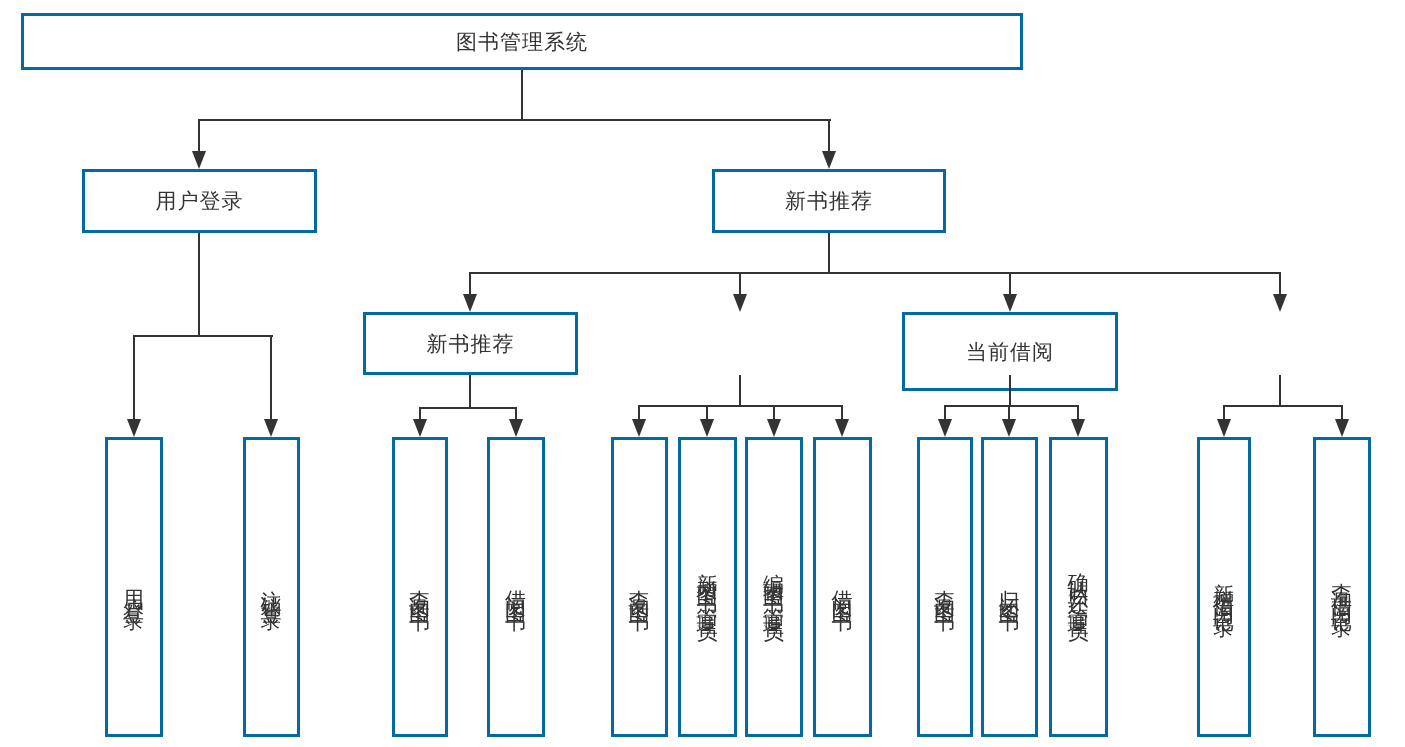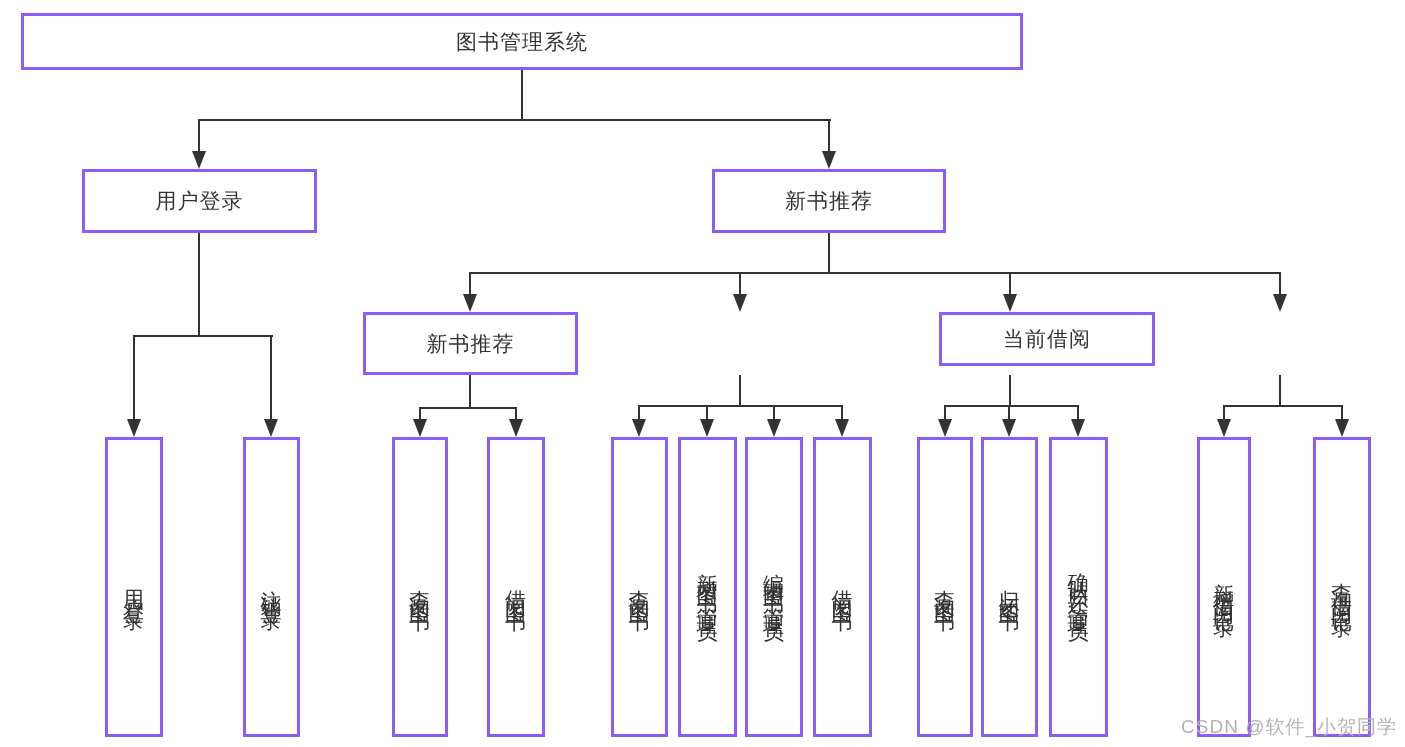--- a/index.html
+++ b/index.html
@@ -10,21 +10,21 @@
     overflow: hidden;
   }
   .canvas {
     position: relative;
     width: 1405px; height: 747px;
     background: #ffffff;
   }
   .box {
     position: absolute;
     box-sizing: border-box;
-    border: 3px solid #8b5cf6;
+    border: 3px solid #0369a1;
     background: #ffffff;
     display: flex;
     align-items: center;
     justify-content: center;
     color: #333333;
   }
   .hbox { font-size: 21px; letter-spacing: 1px; }
   .vbox .vtext {
     writing-mode: vertical-rl;
     text-orientation: mixed;
@@ -89,21 +89,21 @@
   <div class="vl" style="left:739px; top:272px; height:24px;"></div>
   <div class="arr" style="left:733px; top:294px;"></div>
   <div class="vl" style="left:1009px; top:272px; height:24px;"></div>
   <div class="arr" style="left:1003px; top:294px;"></div>
   <div class="vl" style="left:1279px; top:272px; height:24px;"></div>
   <div class="arr" style="left:1273px; top:294px;"></div>
 
   <div class="box hbox" style="left:363px; top:312px; width:215px; height:63px;">
     <span>新书推荐</span>
   </div>
-  <div class="box hbox" style="left:939px; top:312px; width:216px; height:54px;">
+  <div class="box hbox" style="left:902px; top:312px; width:216px; height:79px;">
     <span>当前借阅</span>
   </div>
 
   <div class="vl" style="left:469px; top:375px; height:33px;"></div>
   <div class="hl" style="left:419px; top:407px; width:98px;"></div>
   <div class="vl" style="left:419px; top:407px; height:14px;"></div>
   <div class="arr" style="left:413px; top:419px;"></div>
   <div class="vl" style="left:515px; top:407px; height:14px;"></div>
   <div class="arr" style="left:509px; top:419px;"></div>
 
@@ -171,15 +171,14 @@
     <span class="vtext">确认归还（管理员）</span>
   </div>
 
   <div class="box vbox" style="left:1197px; top:437px; width:54px; height:300px;">
     <span class="vtext">新增借阅记录</span>
   </div>
   <div class="box vbox" style="left:1313px; top:437px; width:58px; height:300px;">
     <span class="vtext">查询借阅记录</span>
   </div>
 
-  <div class="watermark">CSDN @软件_小贺同学</div>
 
 </div>
 
 </body></html>

